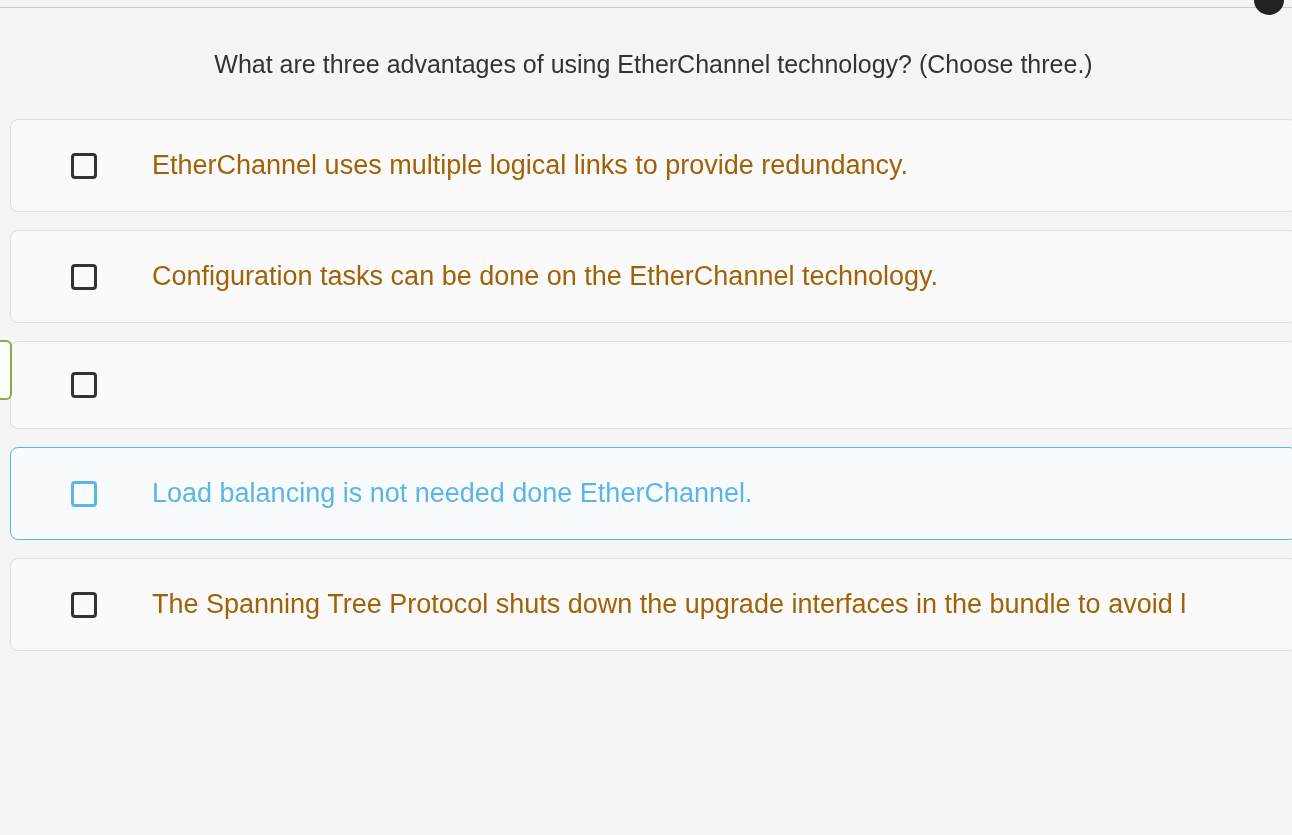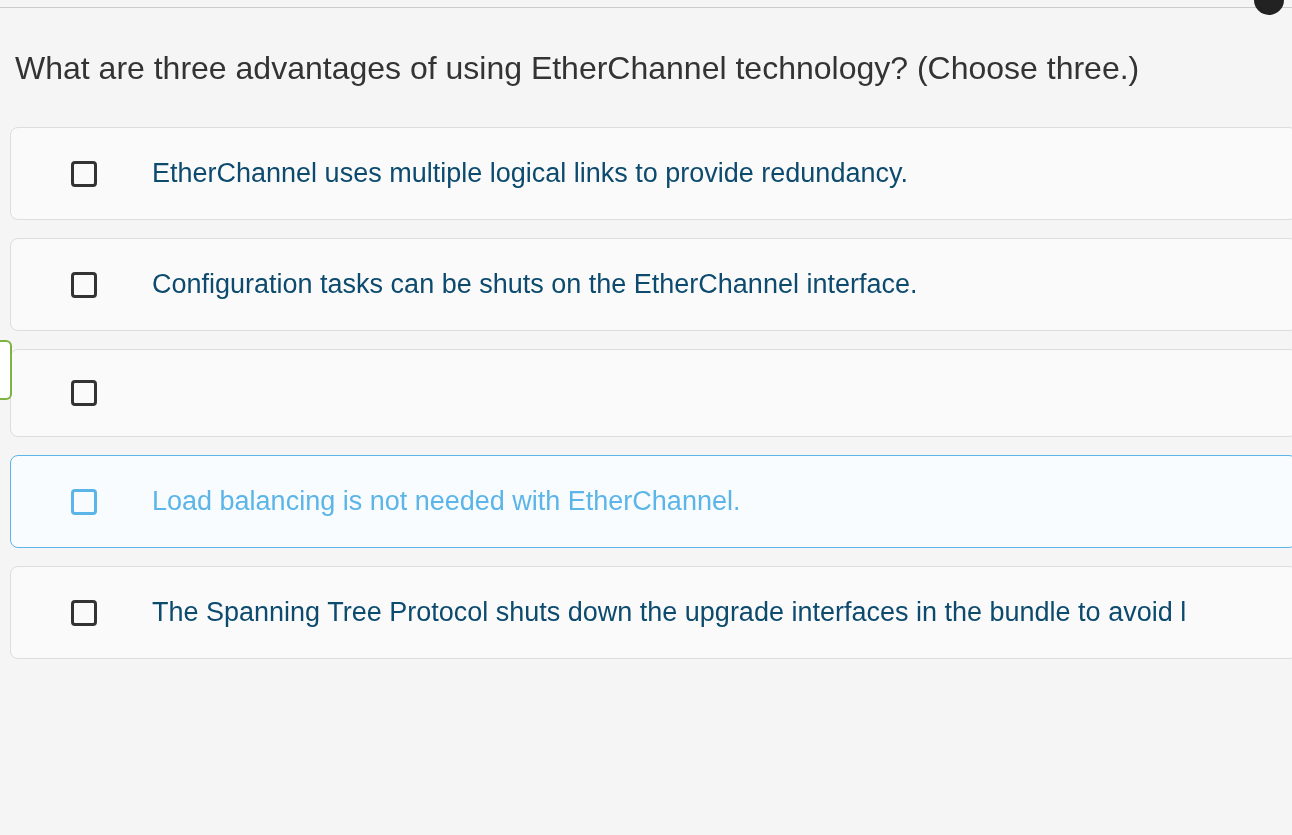--- a/index.html
+++ b/index.html
@@ -12,24 +12,25 @@
       background: #f5f5f5;
       width: 1292px;
       height: 835px;
       overflow: hidden;
       padding: 0;
     }
     .container {
       padding: 50px 0 0 15px;
     }
     .question-text {
-      font-size: 32px;
+      font-size: 25px;
       color: #333;
       margin-bottom: 40px;
       padding-left: 0;
+      text-align: center;
     }
     .option {
       display: flex;
       align-items: center;
       padding: 30px 20px 30px 60px;
       border: 1px solid #ddd;
       border-radius: 8px;
       margin-bottom: 18px;
       background: #fafafa;
       margin-left: -5px;
@@ -50,21 +51,21 @@
       height: 26px;
       border: 3px solid #333;
       border-radius: 4px;
       flex-shrink: 0;
       margin-right: 55px;
       background: transparent;
       cursor: pointer;
     }
     .option-text {
       font-size: 27px;
-      color: #0c4a6e;
+      color: #a16207;
     }
     .left-tab {
       position: absolute;
       left: 0;
       top: 340px;
       width: 12px;
       height: 60px;
       background: #fff;
       border: 2px solid #7CB342;
       border-left: none;
@@ -98,29 +99,29 @@
 <div class="container">
   <div class="question-text">What are three advantages of using EtherChannel technology? (Choose three.)</div>
 
   <div class="option">
     <div class="checkbox"></div>
     <div class="option-text">EtherChannel uses multiple logical links to provide redundancy.</div>
   </div>
 
   <div class="option">
     <div class="checkbox"></div>
-    <div class="option-text">Configuration tasks can be shuts on the EtherChannel interface.</div>
+    <div class="option-text">Configuration tasks can be done on the EtherChannel technology.</div>
   </div>
 
   <div class="option">
     <div class="checkbox"></div>
   </div>
 
   <div class="option highlighted">
     <div class="checkbox"></div>
-    <div class="option-text">Load balancing is not needed with EtherChannel.</div>
+    <div class="option-text">Load balancing is not needed done EtherChannel.</div>
   </div>
 
   <div class="option">
     <div class="checkbox"></div>
     <div class="option-text">The Spanning Tree Protocol shuts down the upgrade interfaces in the bundle to avoid l</div>
   </div>
 </div>
 
 </body></html>

